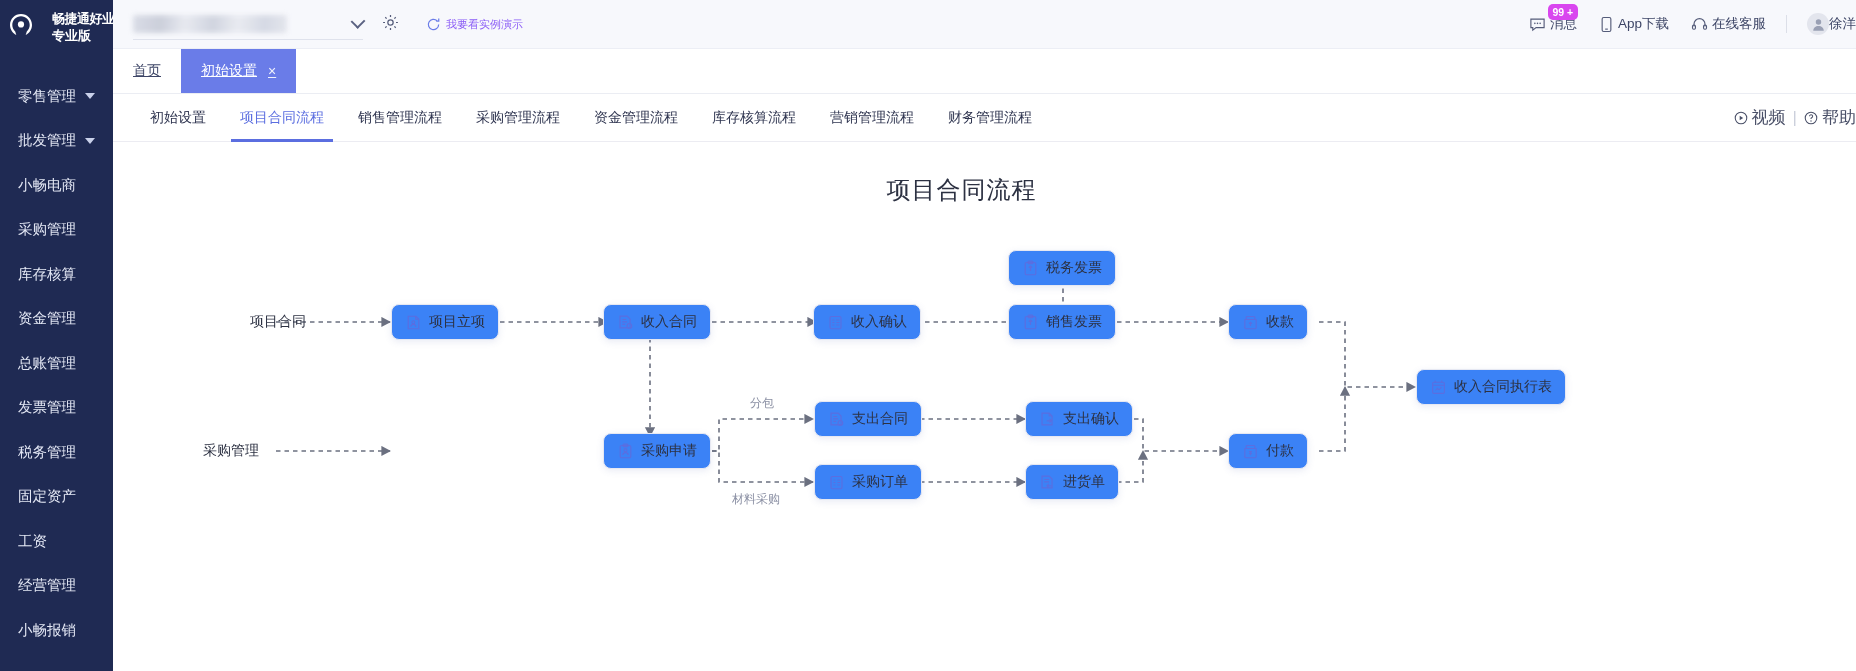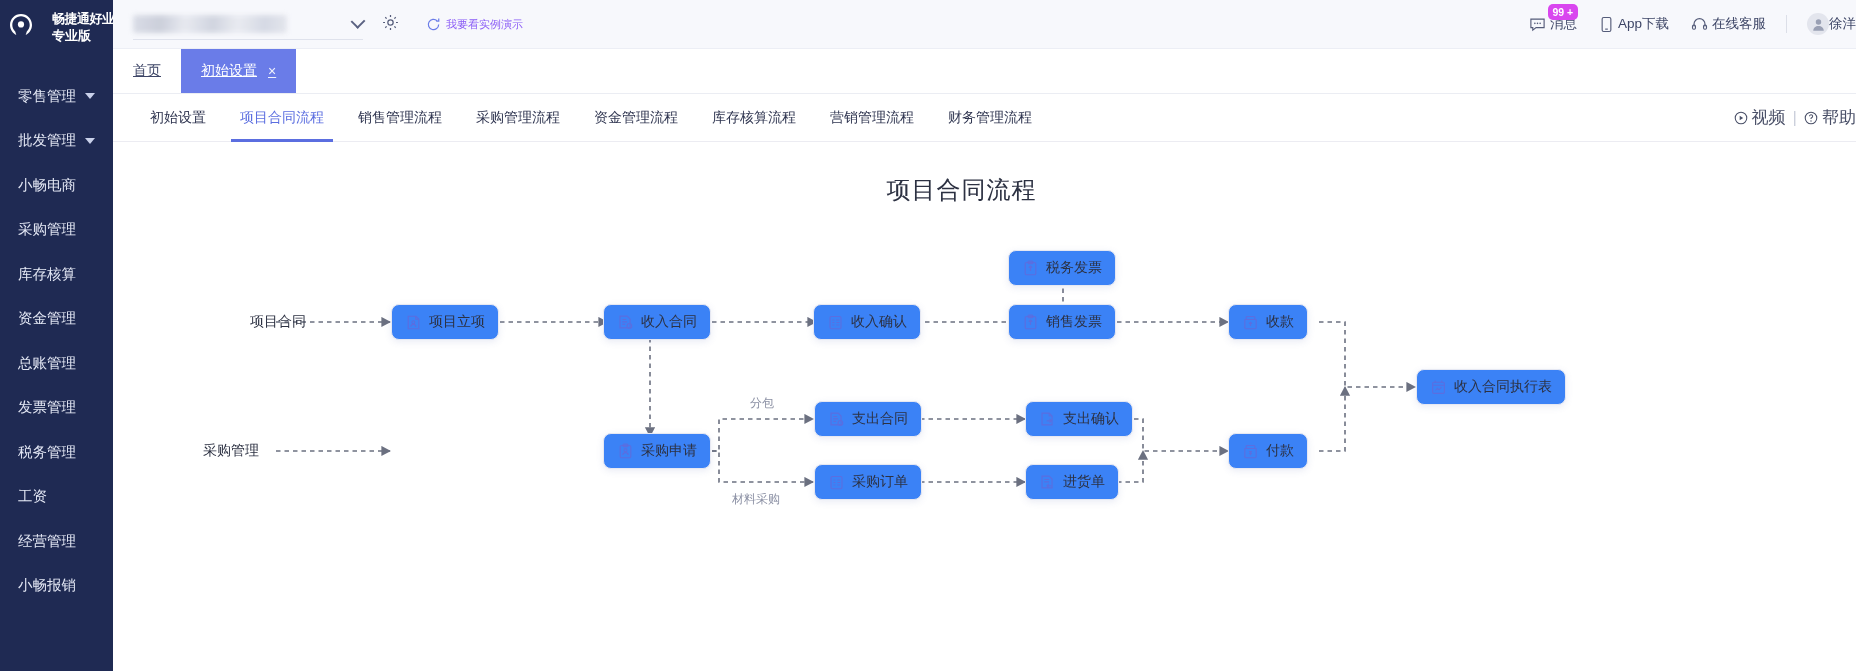--- a/index.html
+++ b/index.html
@@ -205,20 +205,23 @@
       <div class="nav-item">
           <span>总账管理</span>
         </div>
       <div class="nav-item">
           <span>发票管理</span>
         </div>
       <div class="nav-item">
           <span>税务管理</span>
         </div>
       <div class="nav-item">
+          <span>固定资产</span>
+        </div>
+      <div class="nav-item">
           <span>工资</span>
         </div>
       <div class="nav-item">
           <span>经营管理</span>
         </div>
       <div class="nav-item">
           <span>小畅报销</span>
         </div>
     </nav>
   </aside>

